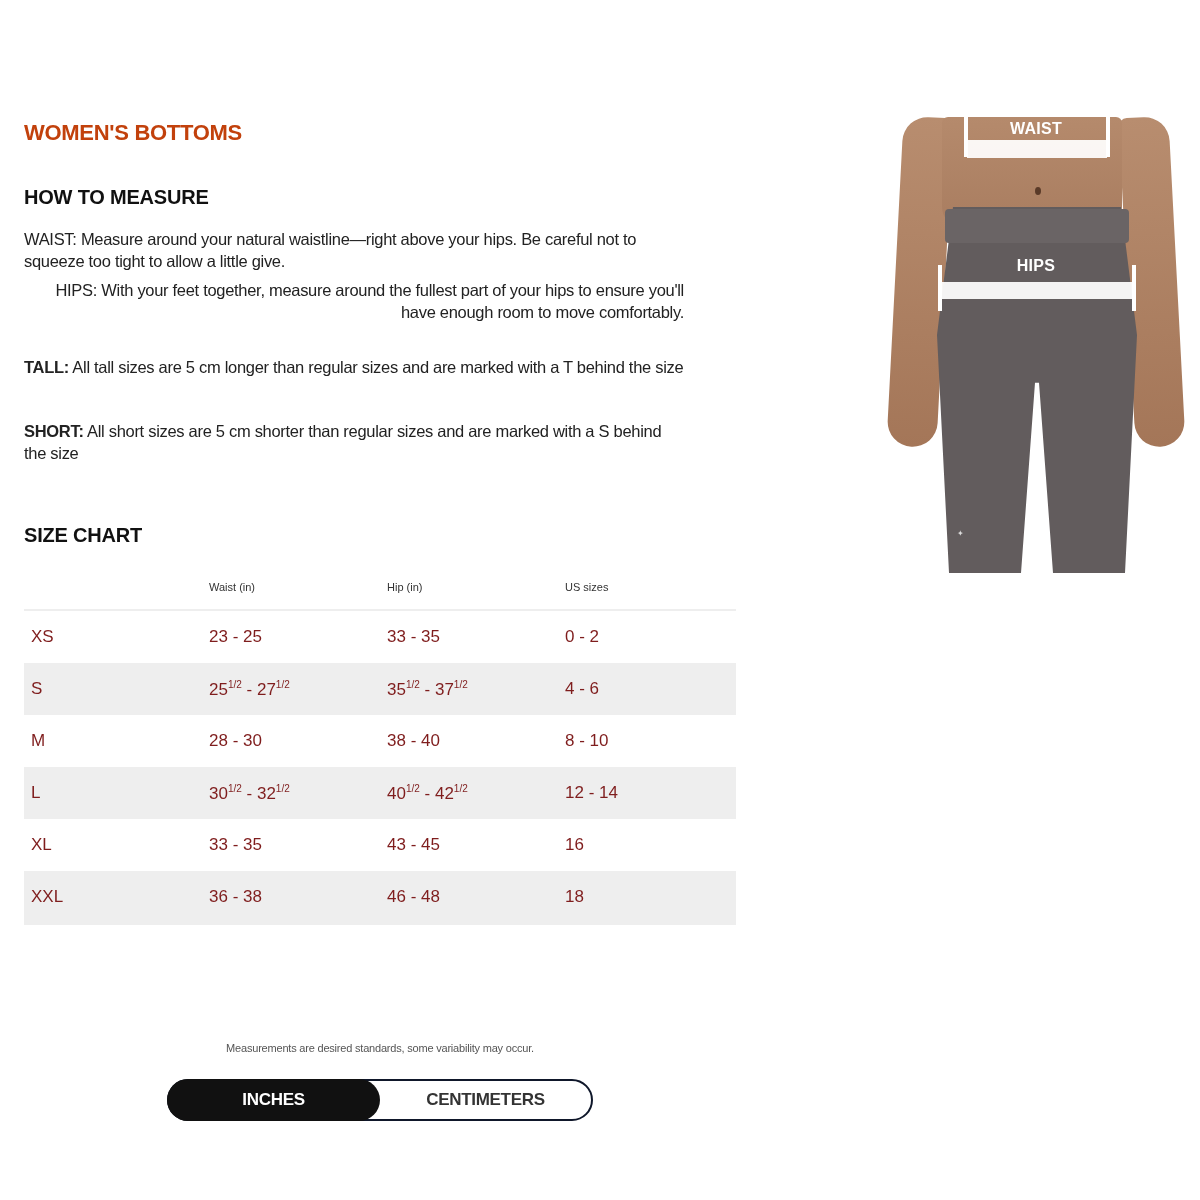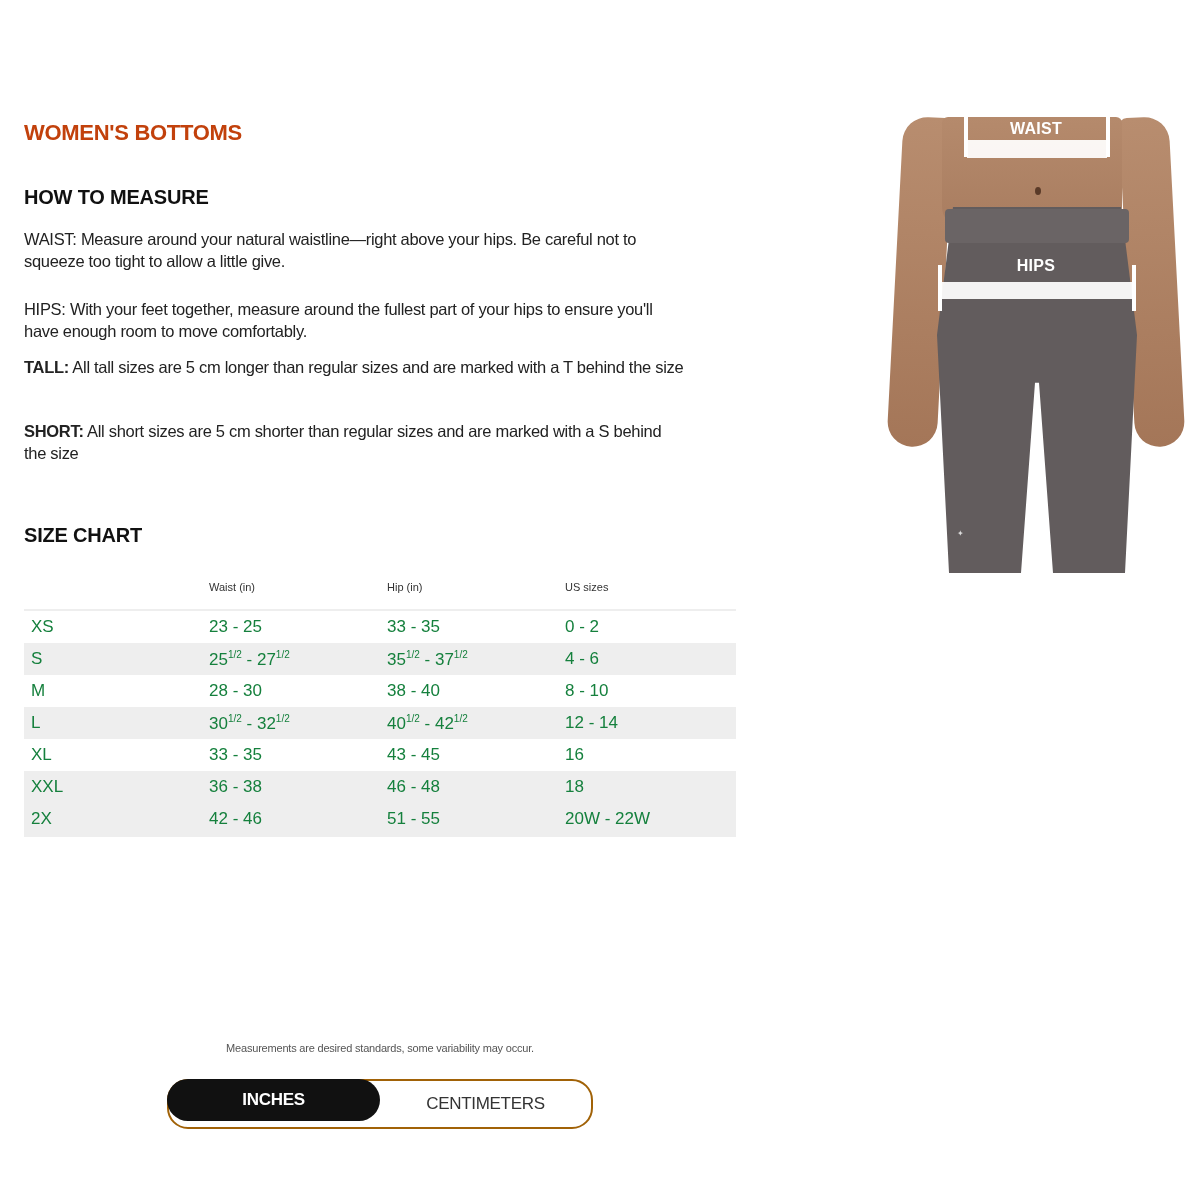--- a/index.html
+++ b/index.html
@@ -6,43 +6,43 @@
     html, body { width: 1200px; height: 1200px; background: #ffffff; overflow: hidden; }
     body { position: relative; font-family: "Liberation Sans", sans-serif; color: #1a1a1a; }
 
     .title { position: absolute; left: 24px; top: 120px; font-size: 22px; font-weight: 700; letter-spacing: -0.3px; color: #c2410c; }
     .section-h { position: absolute; left: 24px; font-size: 20px; font-weight: 700; color: #111; letter-spacing: -0.2px; }
     .how-h { top: 186px; }
     .chart-h { top: 524px; }
 
     .para { position: absolute; left: 24px; width: 660px; font-size: 16.5px; line-height: 22px; color: #222; letter-spacing: -0.3px; }
     .p0 { top: 228px; }
-    .p1 { top: 298px; }
+    .p1 { top: 279px; text-align: right; }
     .p2 { top: 356px; }
     .p3 { top: 420px; }
     .para .lbl { font-weight: 400; }
     .para .lbl.bold { font-weight: 700; }
 
     .table { position: absolute; left: 24px; top: 565px; width: 712px; }
     .thead { display: flex; height: 46px; align-items: center; border-bottom: 2px solid #eeeeee; font-size: 11px; color: #333; }
-    .row { display: flex; height: 32px; align-items: center; font-size: 17px; color: #15803d; }
+    .row { display: flex; height: 52px; align-items: center; font-size: 17px; color: #7f1d1d; }
     .row.alt { background: #eeeeee; }
     .c0 { width: 185px; padding-left: 7px; }
     .c1 { width: 178px; }
     .c2 { width: 178px; }
     .c3 { width: 171px; }
     .row sup { font-size: 10px; vertical-align: 7px; }
     .tfoot-line { height: 2px; background: #eeeeee; }
 
     .note { position: absolute; left: 0; width: 760px; top: 1042px; text-align: center; font-size: 11px; color: #555; letter-spacing: -0.2px; }
 
-    .toggle { position: absolute; left: 167px; top: 1079px; width: 426px; height: 50px; border: 2px solid #a16207; border-radius: 21px; display: flex; background: #fff; justify-content: center; }
+    .toggle { position: absolute; left: 167px; top: 1079px; width: 426px; height: 42px; border: 2px solid #0f172a; border-radius: 21px; display: flex; background: #fff; justify-content: center; }
     .tg-btn { height: 100%; display: flex; align-items: center; justify-content: center; font-size: 17px; letter-spacing: -0.3px; cursor: pointer; }
     .tg-on { width: 213px; background: #111; color: #fff; border-radius: 21px; font-weight: 700; margin: -2px 0 -2px -2px; height: 42px; }
-    .tg-off { flex: 1; color: #333; }
+    .tg-off { flex: 1; color: #333; font-weight: bold; }
 
     
     .figure { position: absolute; left: 887px; top: 117px; width: 298px; height: 456px; overflow: hidden; background: #fff; }
     .skin-torso { position: absolute; left: 55px; top: 0; width: 180px; height: 110px; background: linear-gradient(#b58a6c, #a97d60); border-radius: 6px 6px 20px 20px; }
     .arm { position: absolute; top: 0; width: 50px; height: 330px; background: linear-gradient(#b88d6f, #a47658); }
     .arm.l { left: 8px; border-radius: 30px 10px 30px 30px; transform: rotate(3deg); }
     .arm.r { right: 8px; border-radius: 10px 30px 30px 30px; transform: rotate(-3deg); }
     .navel { position: absolute; left: 148px; top: 70px; width: 6px; height: 8px; border-radius: 50%; background: #5a3a28; }
     .pants { position: absolute; left: 50px; top: 90px; width: 200px; height: 366px; background: #625c5d; clip-path: polygon(8% 0, 92% 0, 100% 35%, 94% 100%, 58% 100%, 51% 48%, 49% 48%, 42% 100%, 6% 100%, 0 35%); }
     .waistband { position: absolute; left: 58px; top: 92px; width: 184px; height: 34px; background: #6a6465; border-radius: 4px; }
@@ -111,26 +111,20 @@
         <div class="c1">33 - 35</div>
         <div class="c2">43 - 45</div>
         <div class="c3">16</div>
       </div>
       <div class="row alt">
         <div class="c0">XXL</div>
         <div class="c1">36 - 38</div>
         <div class="c2">46 - 48</div>
         <div class="c3">18</div>
       </div>
-      <div class="row alt">
-        <div class="c0">2X</div>
-        <div class="c1">42 - 46</div>
-        <div class="c2">51 - 55</div>
-        <div class="c3">20W - 22W</div>
-      </div>
     </div>
   <div class="tfoot-line"></div>
 </div>
 
 <p class="note">Measurements are desired standards, some variability may occur.</p>
 
 <div class="toggle">
   <div class="tg-btn tg-on">INCHES</div>
   <div class="tg-btn tg-off">CENTIMETERS</div>
 </div>

